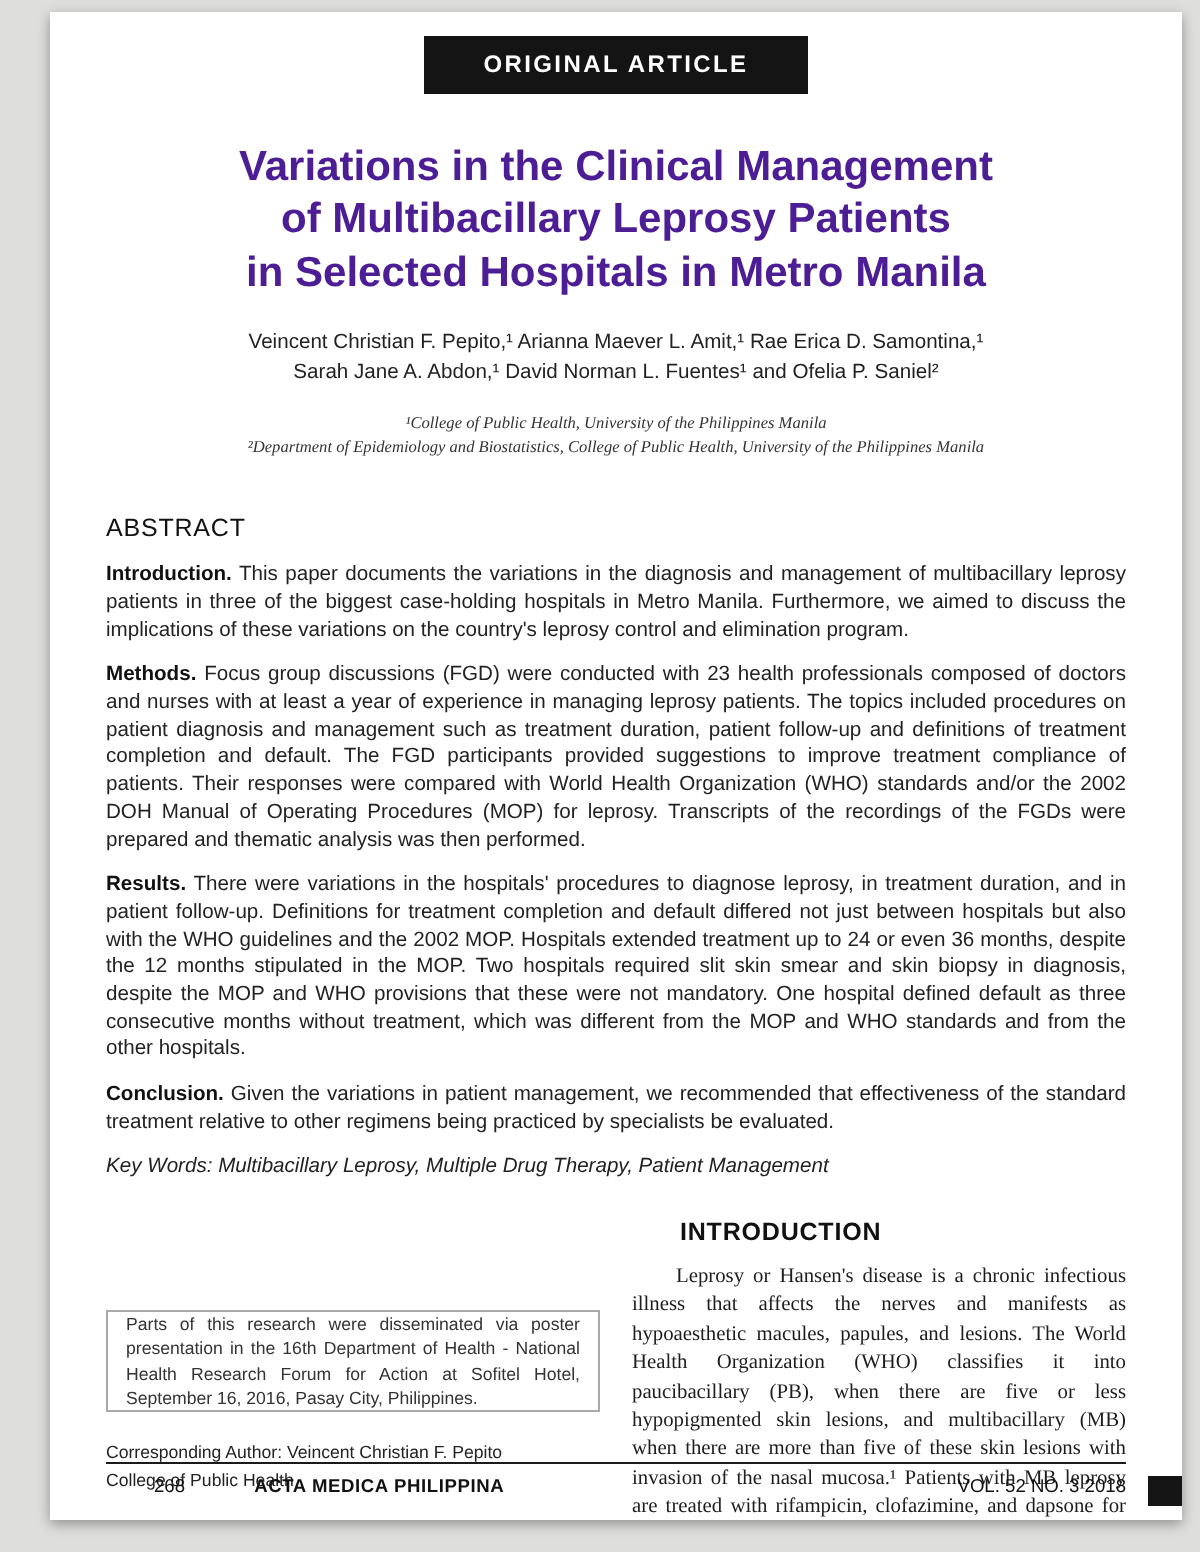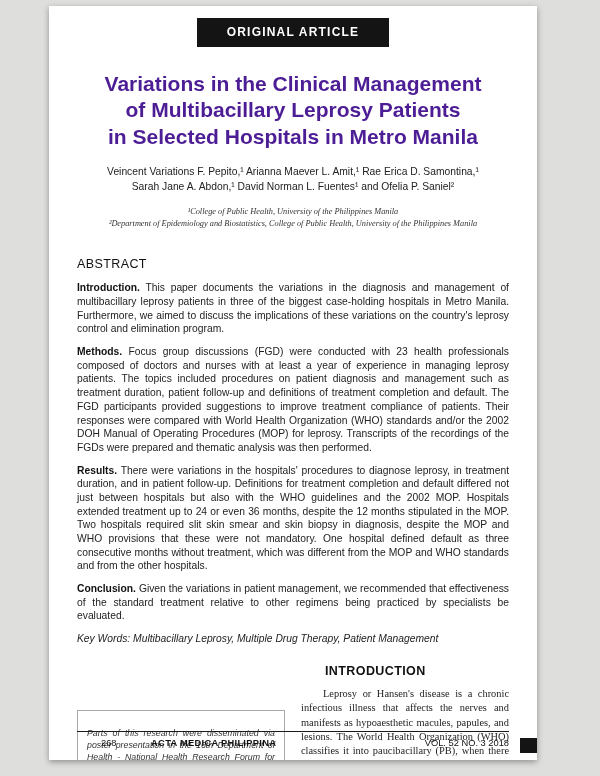--- a/index.html
+++ b/index.html
@@ -5,25 +5,24 @@
   html,body{margin:0;padding:0;}
   body{
     width:600px;height:776px;
     background:#dededc;
     font-family:"Liberation Sans",sans-serif;
     position:relative;
     overflow:hidden;
   }
   .page{
     position:absolute;left:25px;top:6px;
-    width:488px;height:754px;
+    width:566px;height:754px;
     background:#ffffff;
     box-shadow:0 2px 6px rgba(0,0,0,0.35);
     overflow:hidden;
-    margin-left:24px;
   }
   .banner{
     width:fit-content;
     margin:12px auto 0 auto;
     background:#141414;color:#ffffff;
     font-weight:bold;font-size:12px;letter-spacing:1.2px;
     padding:7px 30px 8px 30px;
   }
   .title{
     margin:24px 20px 0 20px;
@@ -61,22 +60,21 @@
     font-style:italic;color:#222;
     margin:4px 0 0 0;
   }
   .columns{
     display:flex;gap:16px;margin-top:18px;
   }
   .col{flex:1 1 0;min-width:0;}
   .note-box{
     margin-top:46px;
     border:1px solid #a9a9a9;
-    padding:16px 9px;
-    font-style:italic;
+    padding:0 9px;
     font-size:8.8px;line-height:1.4;
     text-align:justify;color:#333;
   }
   .corresponding{
     margin-top:14px;
     font-size:8.8px;line-height:1.5;color:#222;
   }
   .intro-heading{
     font-size:12.5px;font-weight:bold;letter-spacing:0.4px;
     margin:0 0 9px 0;color:#111;padding-left:24px;
@@ -108,21 +106,21 @@
 
   <div class="banner">ORIGINAL ARTICLE</div>
 
   <div class="title">
     <span>Variations in the Clinical Management</span><br>
     <span>of Multibacillary Leprosy Patients</span><br>
     <span>in Selected Hospitals in Metro Manila</span>
   </div>
 
   <div class="authors">
-    <span>Veincent Variations F. Pepito,¹ Arianna Maever L. Amit,¹ Rae Erica D. Samontina,¹</span><br>
+    <span>Veincent Christian F. Pepito,¹ Arianna Maever L. Amit,¹ Rae Erica D. Samontina,¹</span><br>
     <span>Sarah Jane A. Abdon,¹ David Norman L. Fuentes¹ and Ofelia P. Saniel²</span>
   </div>
 
   <div class="affiliations">
     <div>¹College of Public Health, University of the Philippines Manila</div>
     <div>²Department of Epidemiology and Biostatistics, College of Public Health, University of the Philippines Manila</div>
   </div>
 
   <div class="content">
 

